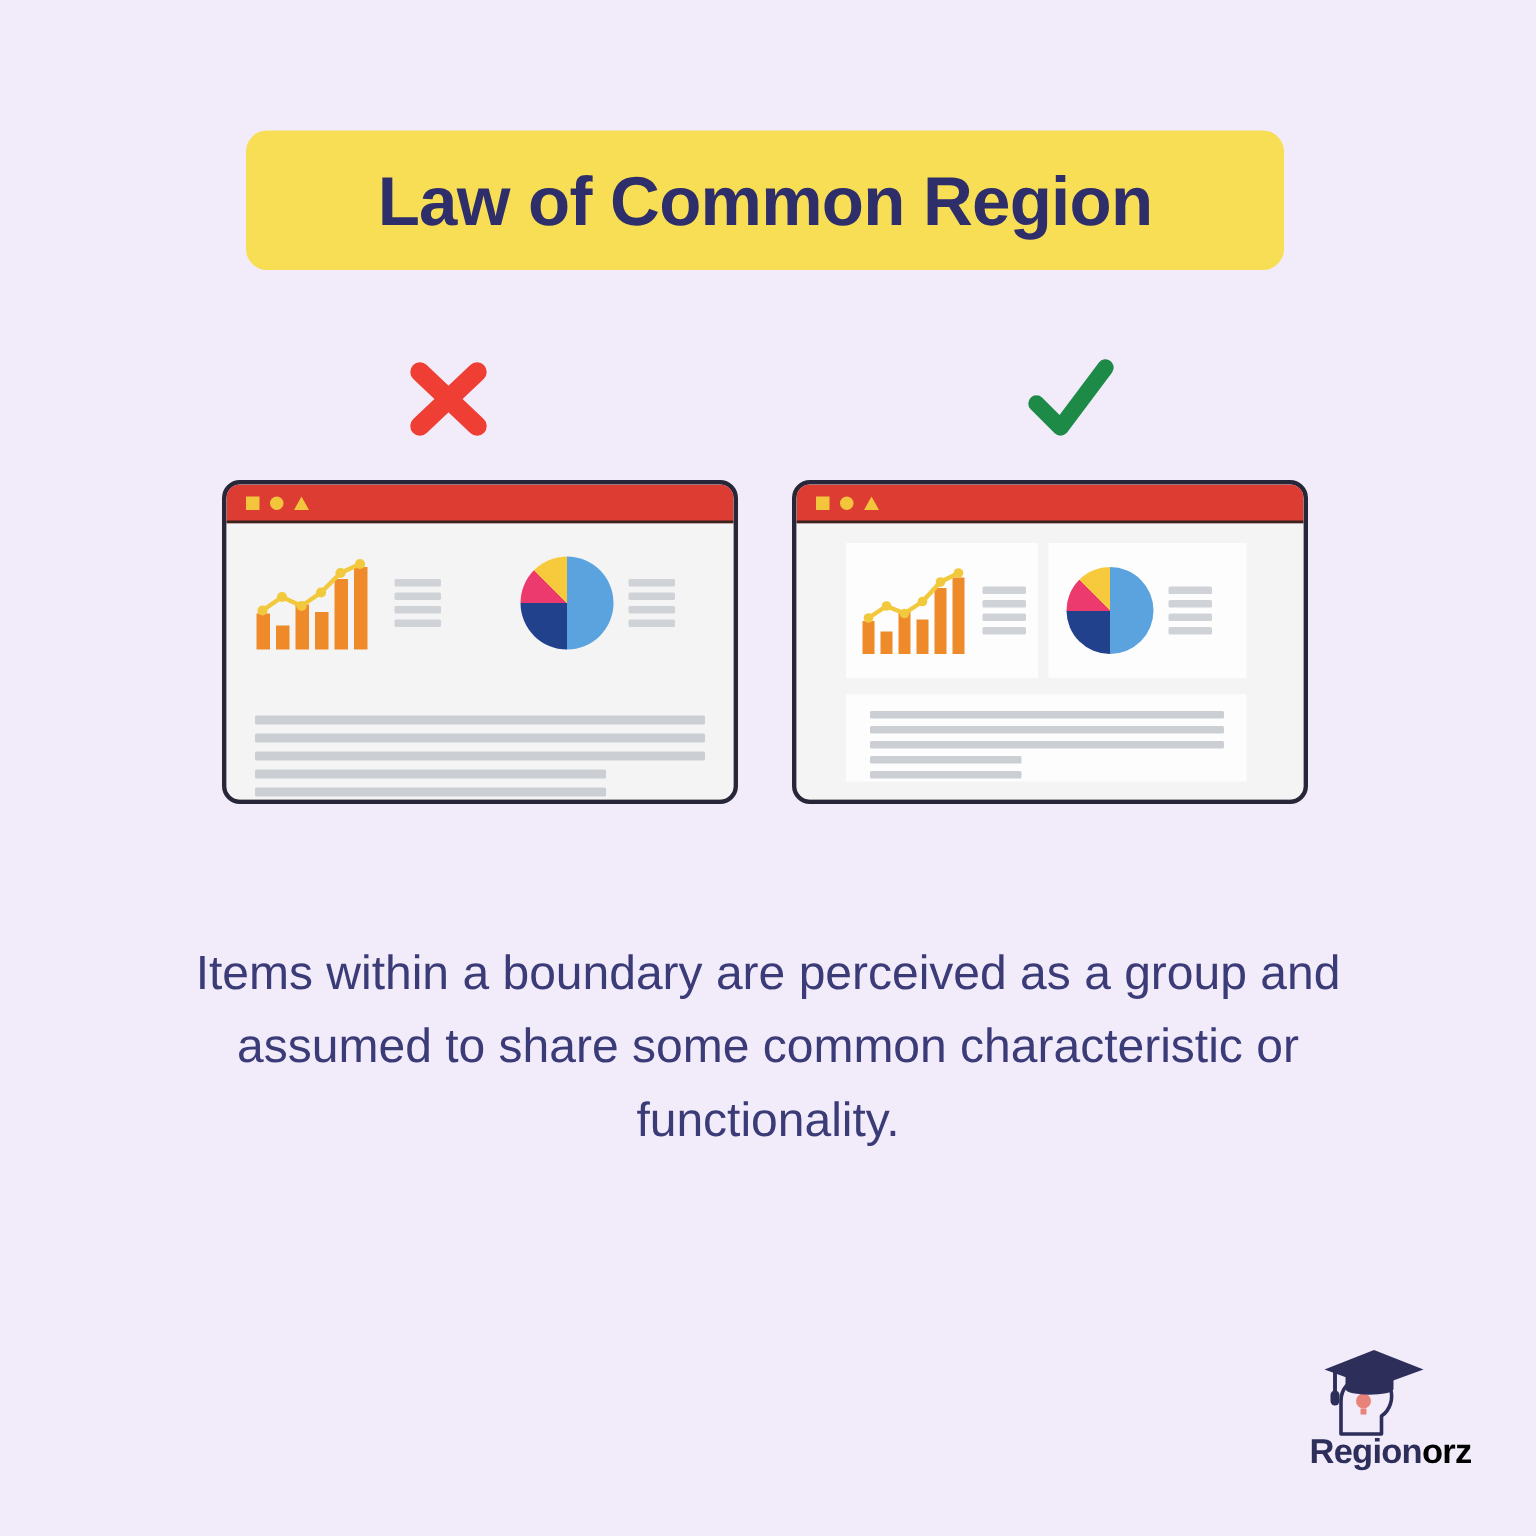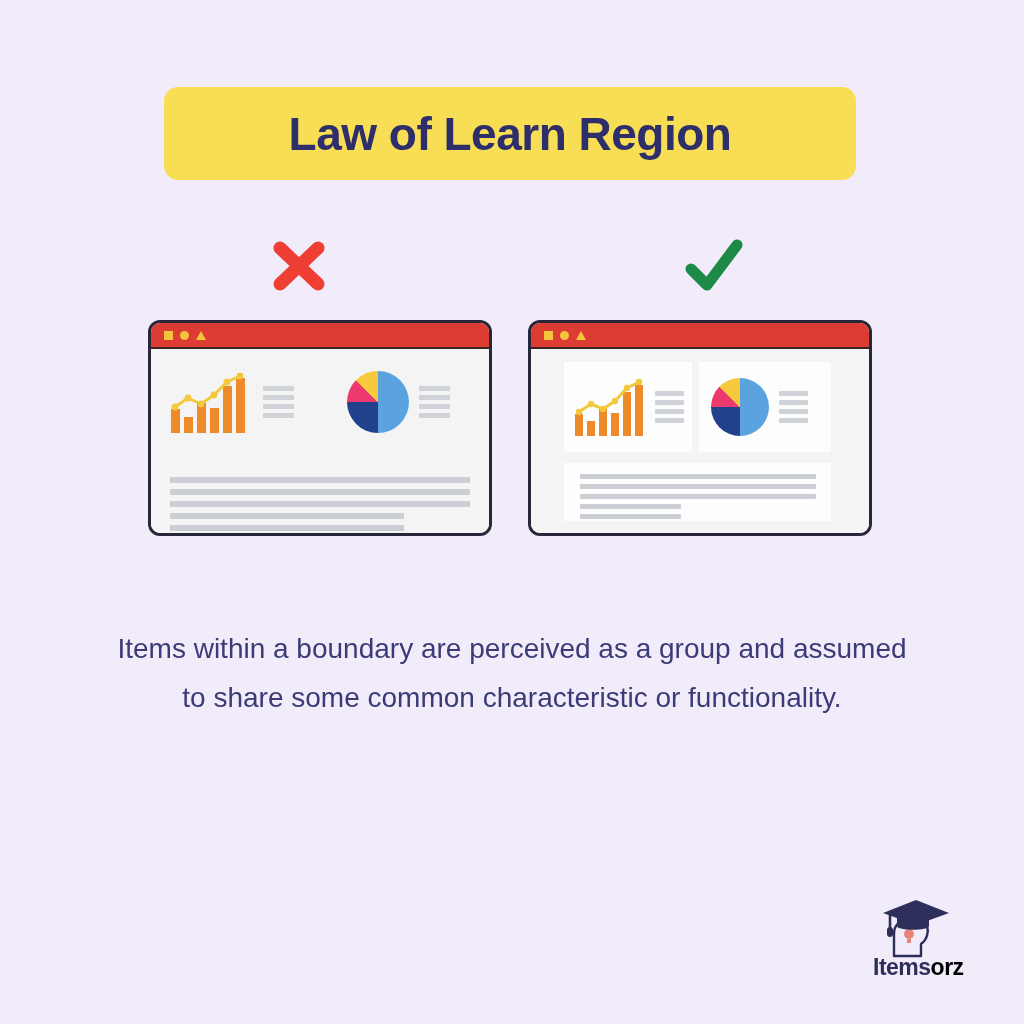--- a/index.html
+++ b/index.html
@@ -86,41 +86,41 @@
 
   
   .lines{ display:flex; flex-direction:column; }
   .lines i{ display:block; background:#CBCED3; border-radius:1px; }
 
   
   .caption{
     position:absolute; left:112px; top:624px;
     width:800px;
     text-align:center;
-    font-size:28px; line-height:49px;
+    font-size:32px; line-height:49px;
     color:#3B3B78;
   }
 
   
   .logo{ position:absolute; left:873px; top:898px; width:120px; height:86px; }
   .logo-mark{ position:absolute; left:8px; top:0; width:70px; height:60px; }
   .logo-word{
     position:absolute; left:0; top:56px;
     font-size:23px; font-weight:bold; letter-spacing:-0.5px;
   }
   .logo-word .a{ color:#2E2E5B; }
   .logo-word .b{ color:#000000; }
 </style>
 </head>
 <body>
 
 <div class="page">
 
   <div class="title-banner">
-    <div class="title-text">Law of Learn Region</div>
+    <div class="title-text">Law of Common Region</div>
   </div>
 
   <div class="mark cross">
     <svg viewBox="0 0 70 70" width="70" height="70">
       <g stroke="#EF3E33" stroke-width="13" stroke-linecap="round">
         <line x1="16" y1="17" x2="54" y2="53"></line>
         <line x1="54" y1="17" x2="16" y2="53"></line>
       </g>
     </svg>
   </div>
@@ -262,17 +262,17 @@
       <rect x="26" y="41" width="4" height="4" fill="#E8837A"></rect>
 
       <path d="M16 18 L48 18 L48 28 C48 33 16 33 16 28 Z" fill="#2E2E5B"></path>
 
       <path d="M35 2 L68 15 L35 27 L2 15 Z" fill="#2E2E5B"></path>
 
       <path d="M9 17 L9 30" stroke="#2E2E5B" stroke-width="2.6" stroke-linecap="round"></path>
       <rect x="6" y="29" width="6" height="10" rx="3" fill="#2E2E5B"></rect>
     </svg>
     <div class="logo-word">
-      <span class="a">Items</span><span class="b">orz</span>
+      <span class="a">Region</span><span class="b">orz</span>
     </div>
   </div>
 
 </div>
 
 </body></html>

